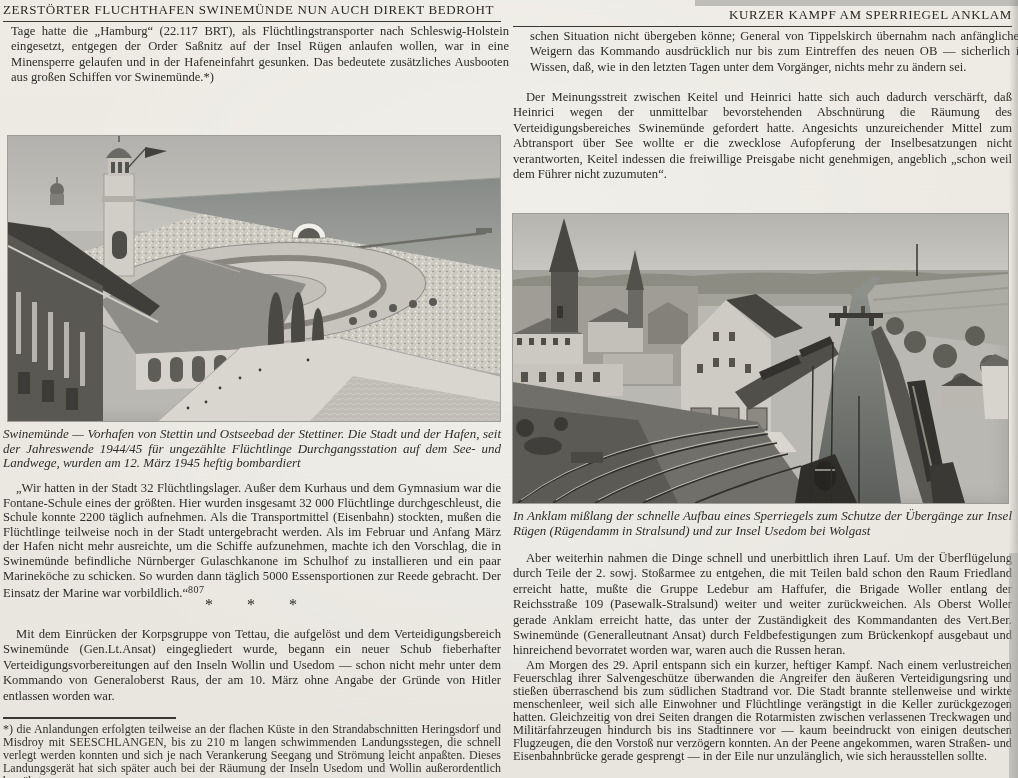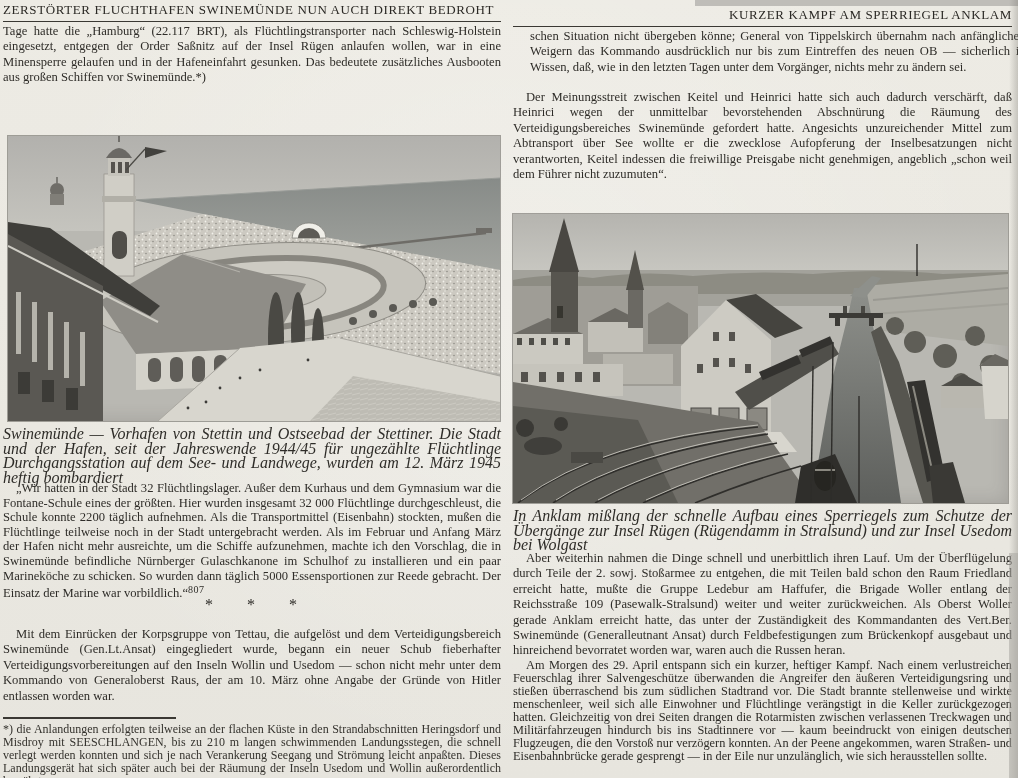--- a/index.html
+++ b/index.html
@@ -17,21 +17,21 @@
   }
   .tight{line-height:14.6px;}
   .vtight{line-height:13px;font-size:12.3px;}
   .indent{text-indent:13px;}
   .headline{
     font-size:13px;letter-spacing:.6px;font-weight:400;color:#2b2925;
     border-bottom:1.6px solid #3a3833;padding-bottom:3px;white-space:nowrap;
   }
   .headline.right{text-align:right;}
   .caption{
-    font-style:italic;font-size:16px;line-height:14.6px;text-align:justify;color:#2e2c28;
+    font-style:italic;font-size:13px;line-height:14.6px;text-align:justify;color:#2e2c28;
   }
   .separator{
     text-align:center;font-size:16px;word-spacing:26px;color:#2e2c28;letter-spacing:2px;
   }
   .fnrule{border-top:2px solid #3a3833;width:173px;height:0;}
   .footnote{font-size:12px;line-height:13px;text-align:justify;color:#34322d;}
   sup.ref{font-size:10px;vertical-align:4px;letter-spacing:.5px;}
   .photo{
     box-shadow:0 0 0 1px rgba(95,93,87,.55), inset 0 0 18px rgba(60,58,54,.18);
     overflow:hidden;background:#b9b8b2;
@@ -43,21 +43,21 @@
 </style>
 </head>
 <body>
 
 <div class="book">
 
   <div class="abs" style="left:3px;top:0;width:499px;height:688px;">
 
     <div class="abs headline" style="left:0;top:2px;width:498px;">ZERSTÖRTER FLUCHTHAFEN SWINEMÜNDE NUN AUCH DIREKT BEDROHT</div>
 
-    <div class="abs body-text" style="left:0;top:24px;width:498px;">Tage hatte die „Hamburg“ (22.117 BRT), als Flüchtlingstransporter nach Schleswig-Holstein eingesetzt, entgegen der Order Saßnitz auf der Insel Rügen anlaufen wollen, war in eine Minensperre gelaufen und in der Hafeneinfahrt gesunken. Das bedeutete zusätzliches Ausbooten aus großen Schiffen vor Swinemünde.*)</div>
+    <div class="abs body-text" style="left:8px;top:24px;width:498px;">Tage hatte die „Hamburg“ (22.117 BRT), als Flüchtlingstransporter nach Schleswig-Holstein eingesetzt, entgegen der Order Saßnitz auf der Insel Rügen anlaufen wollen, war in eine Minensperre gelaufen und in der Hafeneinfahrt gesunken. Das bedeutete zusätzliches Ausbooten aus großen Schiffen vor Swinemünde.*)</div>
 
     <div class="abs photo" style="left:5px;top:136px;width:492px;height:285px;">
       <svg width="492" height="285" viewBox="0 0 492 285" preserveAspectRatio="none">
         <defs>
           <linearGradient id="p1sky" x1="0" y1="0" x2="0" y2="1">
             <stop offset="0" stop-color="#b2b1ad"></stop>
               <stop offset="1" stop-color="#c5c4be"></stop>
           </linearGradient>
           <linearGradient id="p1sea" x1="0" y1="0" x2="0" y2="1">
             <stop offset="0" stop-color="#878b88"></stop>

